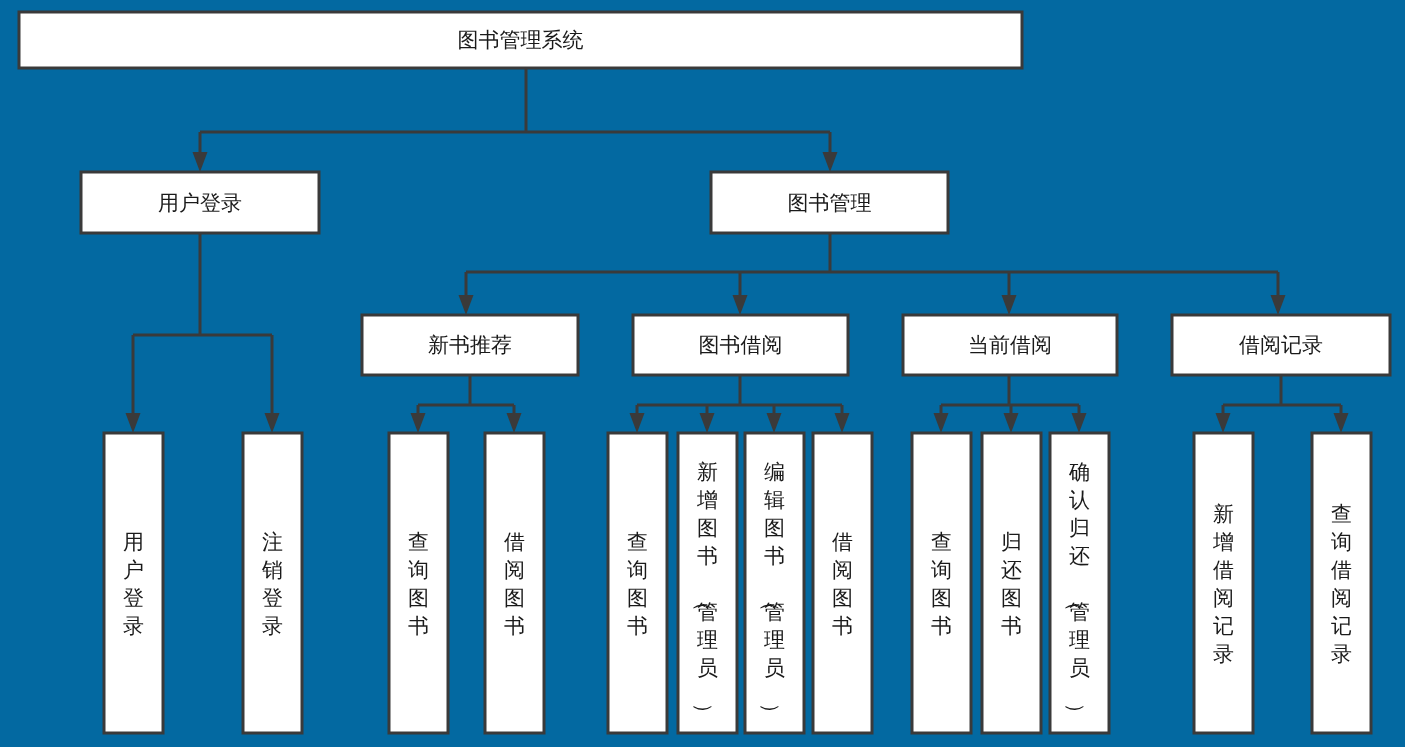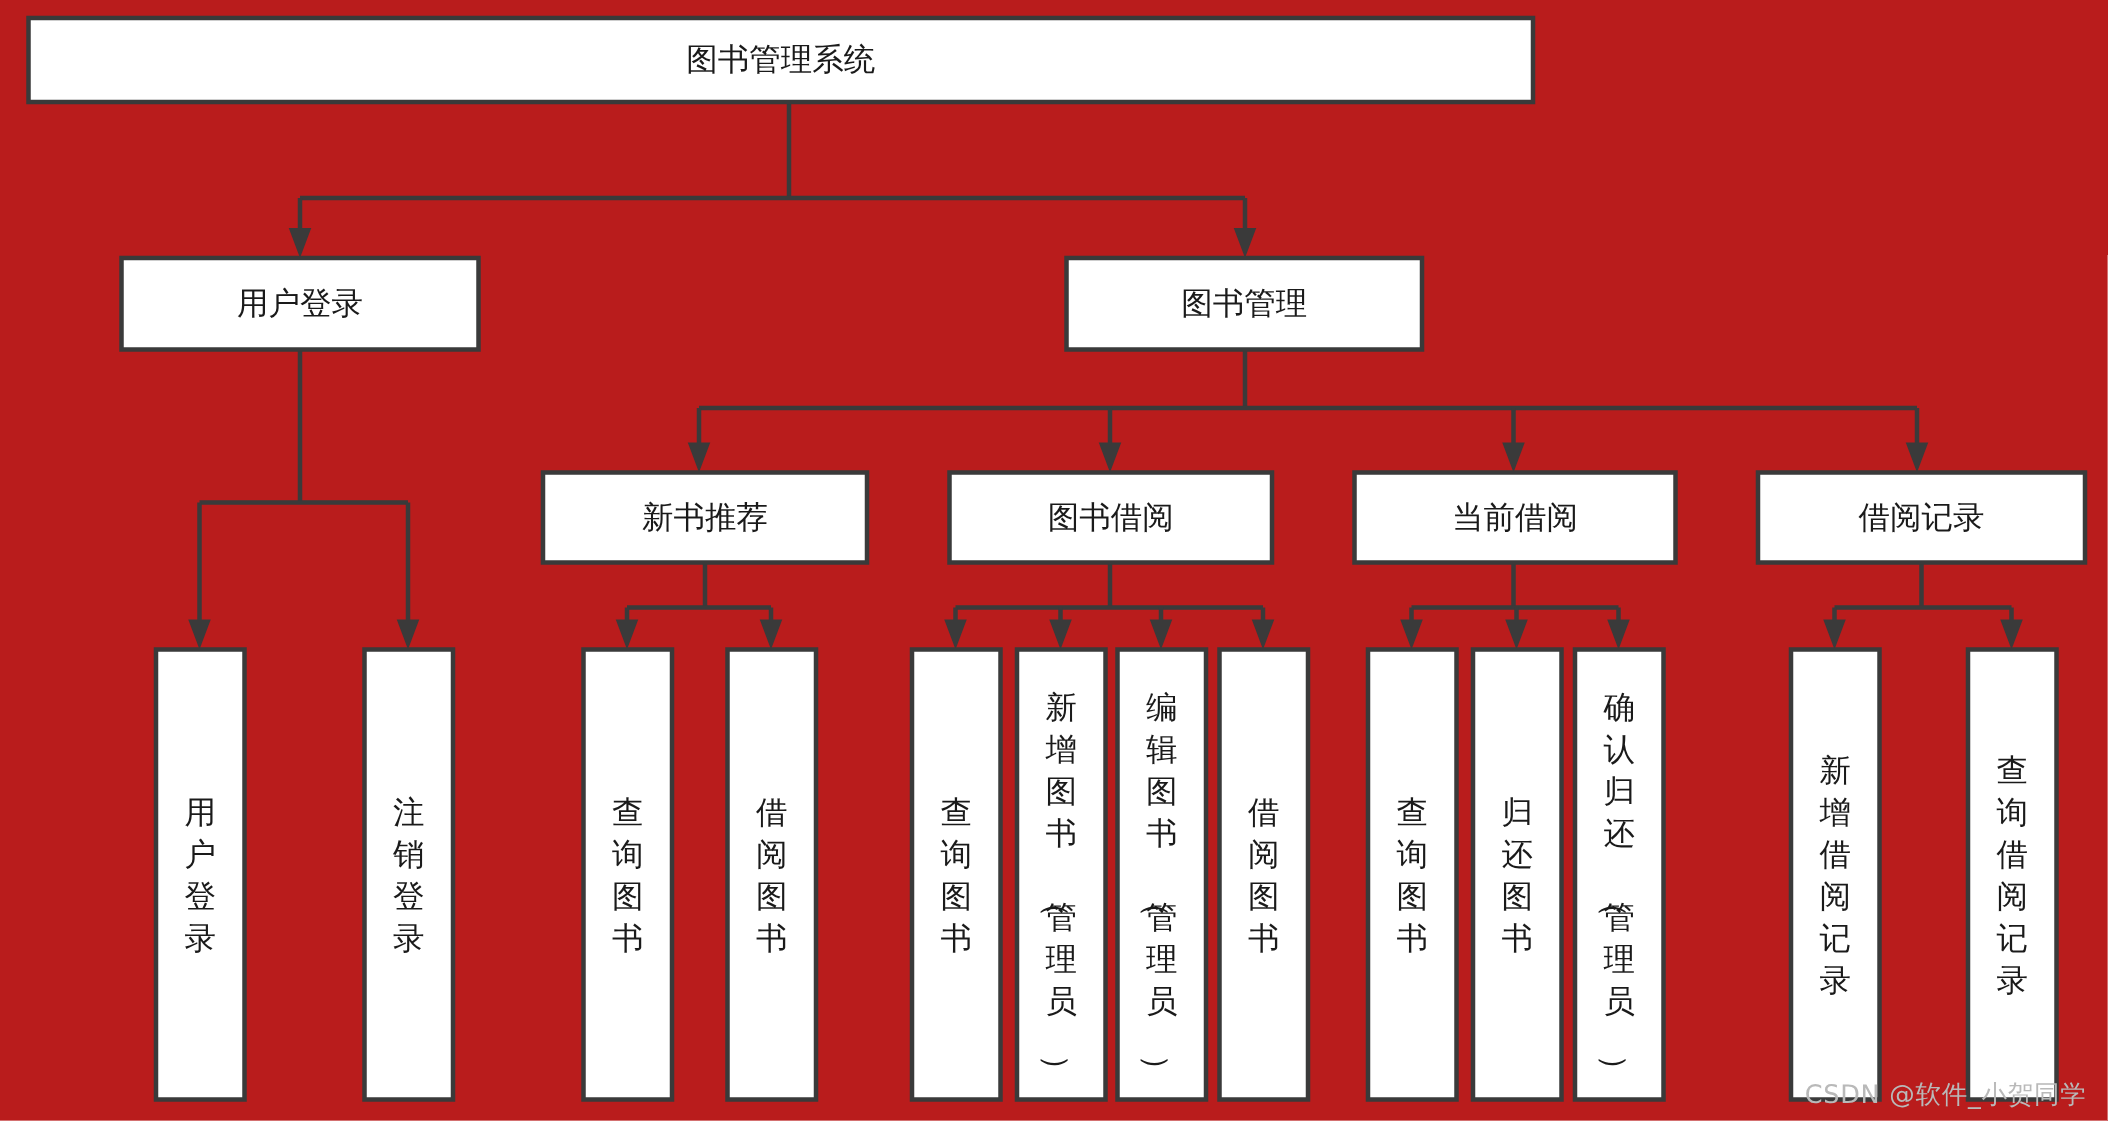--- a/index.html
+++ b/index.html
@@ -11,21 +11,21 @@
   body {
     width: 1405px;
     height: 747px;
     font-family: "DejaVu Sans", "Liberation Sans", sans-serif;
     overflow: hidden;
   }
   #diagram-root {
     position: relative;
     width: 1405px;
     height: 747px;
-    background: #b91c1c;
+    background: #0369a1;
   }
   svg.flow-canvas {
     position: absolute;
     left: 0;
     top: 0;
     width: 1405px;
     height: 747px;
     display: block;
   }
   .node-box {
@@ -217,14 +217,13 @@
         <g>
           <rect x="1194" y="433" width="59" height="300" class="node-box"></rect>
           <text x="1223.5" y="520.84" class="node-label-vertical"><tspan x="1223.5" dy="0">新</tspan><tspan x="1223.5" dy="28">增</tspan><tspan x="1223.5" dy="28">借</tspan><tspan x="1223.5" dy="28">阅</tspan><tspan x="1223.5" dy="28">记</tspan><tspan x="1223.5" dy="28">录</tspan></text>
         </g>
         <g>
           <rect x="1312" y="433" width="59" height="300" class="node-box"></rect>
           <text x="1341.5" y="520.84" class="node-label-vertical"><tspan x="1341.5" dy="0">查</tspan><tspan x="1341.5" dy="28">询</tspan><tspan x="1341.5" dy="28">借</tspan><tspan x="1341.5" dy="28">阅</tspan><tspan x="1341.5" dy="28">记</tspan><tspan x="1341.5" dy="28">录</tspan></text>
         </g>
       </g>
   </svg>
-  <div class="watermark">CSDN @软件_小贺同学</div>
 </div>
 
 </body></html>

